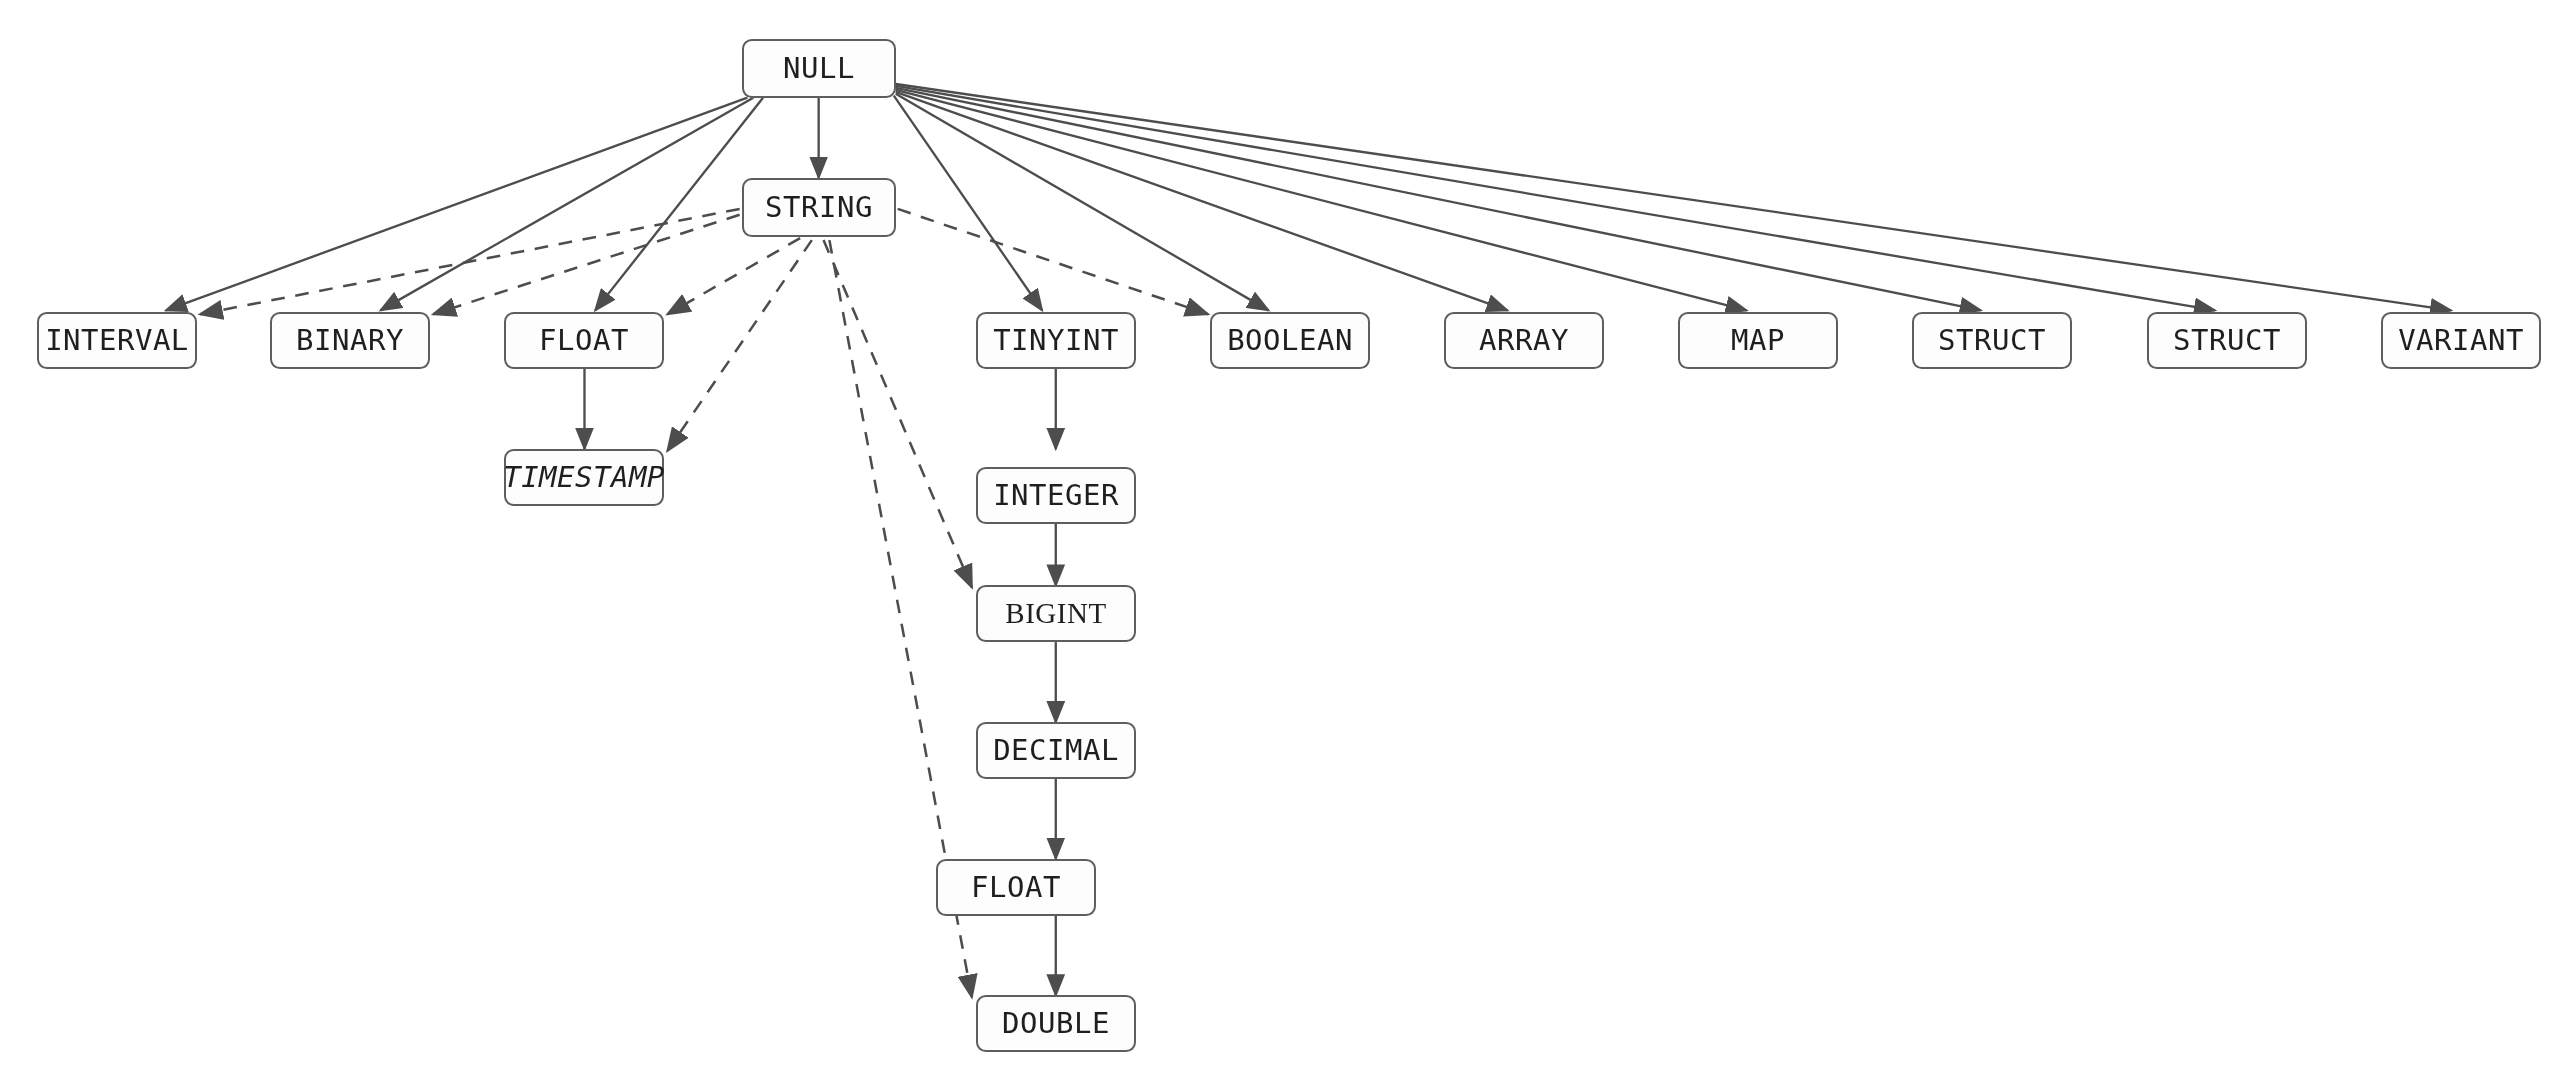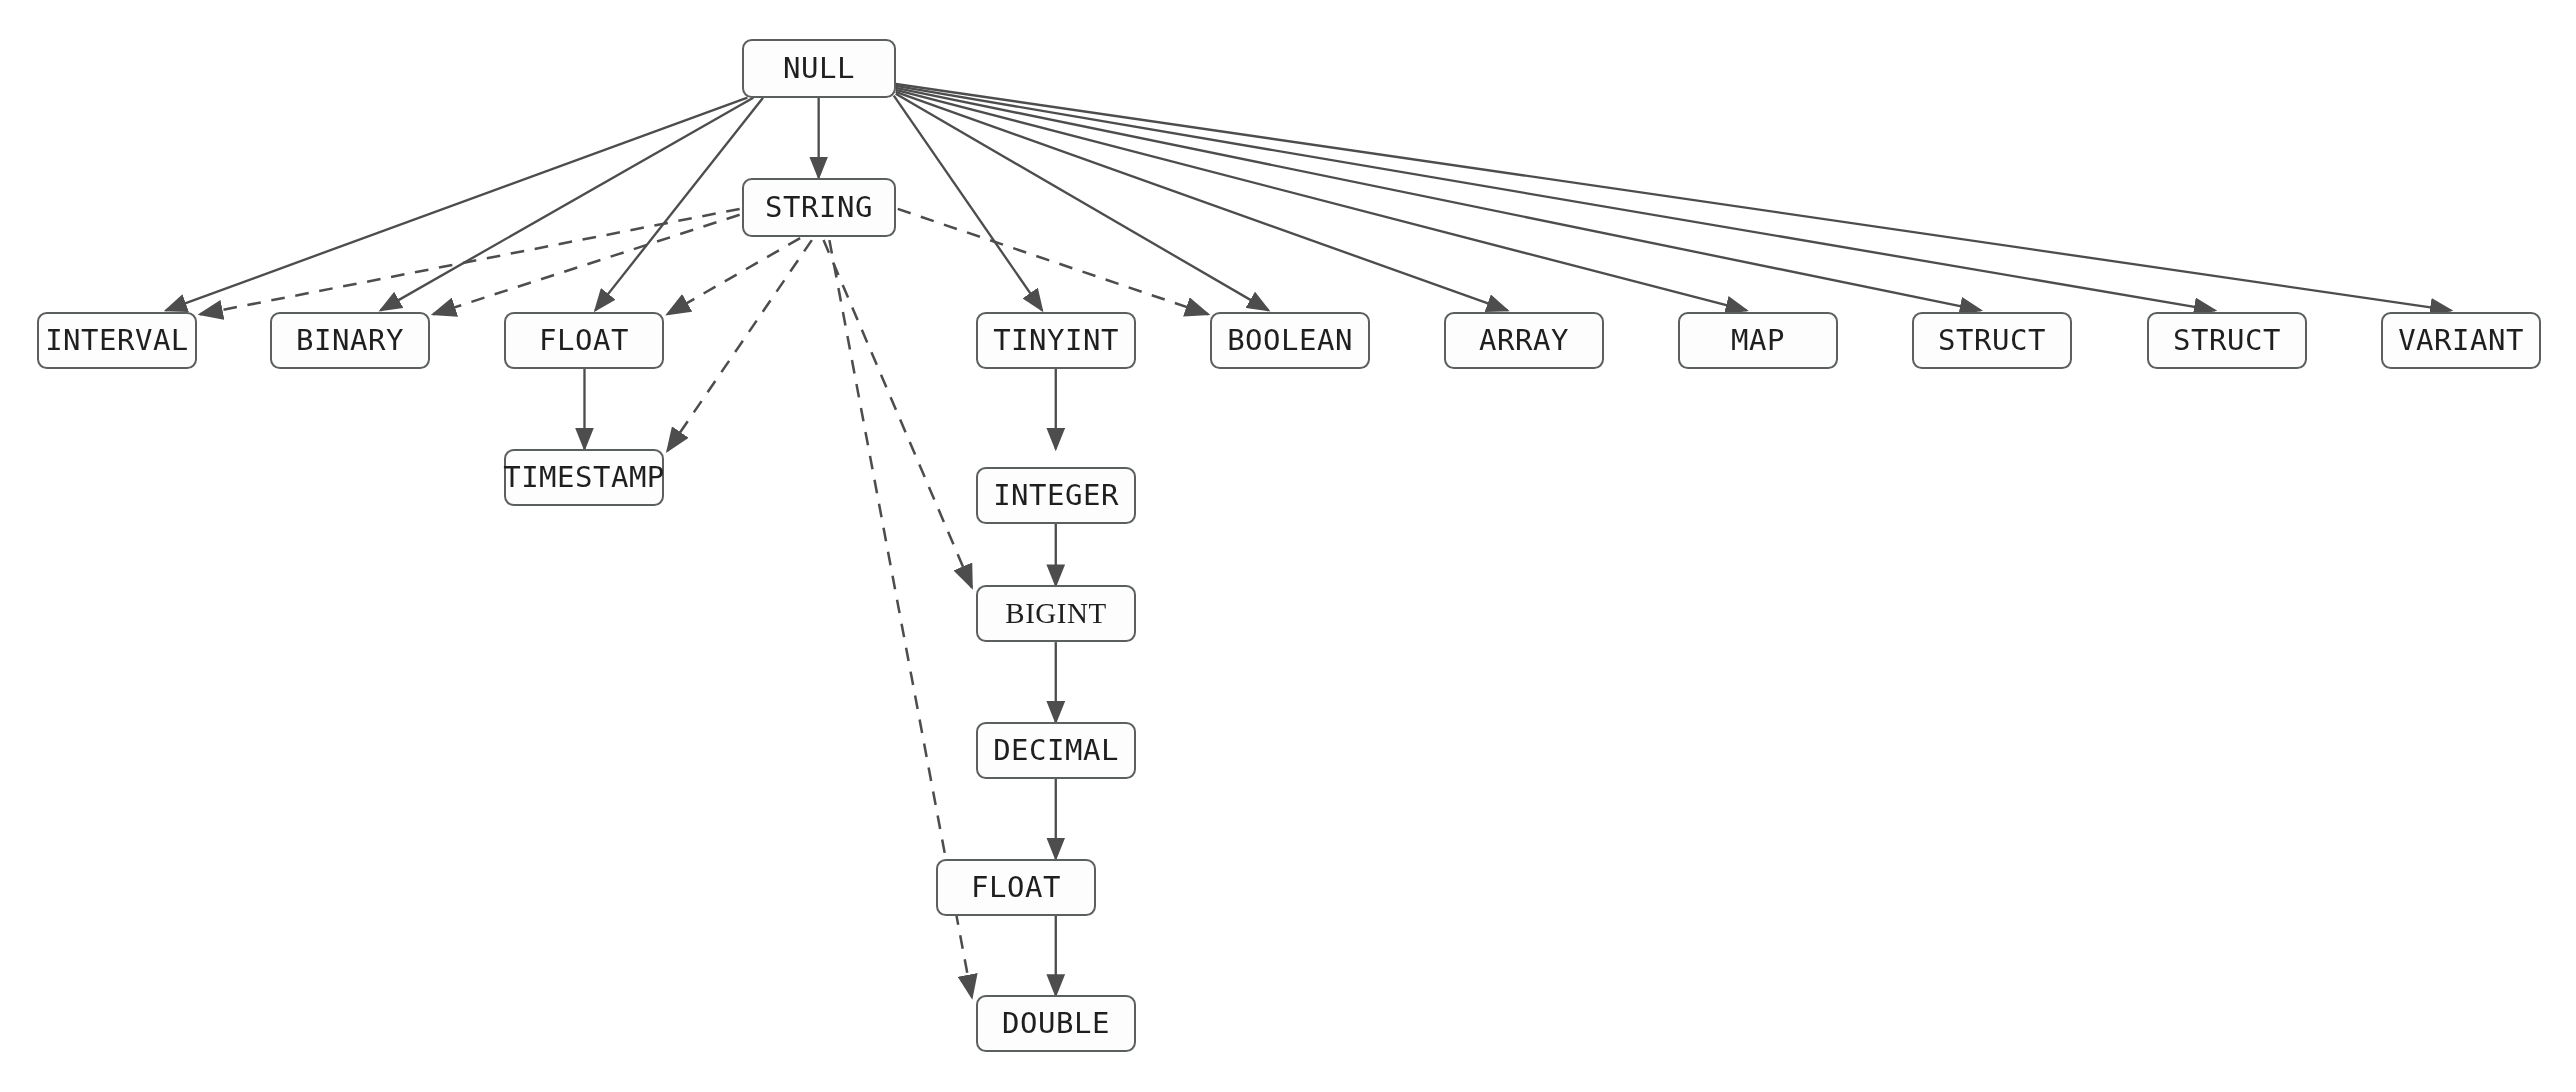--- a/index.html
+++ b/index.html
@@ -106,21 +106,21 @@
       </div>
       <div class="node" style="left: 37px; top: 312px; width: 160px; height: 57px; background: rgb(253, 253, 253); border-color: rgb(91, 95, 96); color: rgb(31, 31, 31);">
         <span class="node-label">INTERVAL</span>
       </div>
       <div class="node" style="left: 270px; top: 312px; width: 160px; height: 57px; background: rgb(253, 253, 253); border-color: rgb(91, 95, 96); color: rgb(31, 31, 31);">
         <span class="node-label">BINARY</span>
       </div>
       <div class="node" style="left: 504px; top: 312px; width: 160px; height: 57px; background: rgb(253, 253, 253); border-color: rgb(91, 95, 96); color: rgb(31, 31, 31);">
         <span class="node-label">FLOAT</span>
       </div>
-      <div class="node" style="left: 504px; top: 449px; width: 160px; height: 57px; background: rgb(253, 253, 253); border-color: rgb(91, 95, 96); color: rgb(31, 31, 31);">
+      <div class="node" style="left: 504px; top: 449px; width: 160px; height: 57px; background: rgb(253, 253, 253); border-color: rgb(91, 95, 96); color: rgb(31, 31, 31); font-style: italic;">
         <span class="node-label">TIMESTAMP</span>
       </div>
       <div class="node" style="left: 976px; top: 312px; width: 160px; height: 57px; background: rgb(253, 253, 253); border-color: rgb(91, 95, 96); color: rgb(31, 31, 31);">
         <span class="node-label">TINYINT</span>
       </div>
       <div class="node" style="left: 976px; top: 449px; width: 160px; height: 57px; background: rgb(253, 253, 253); border-color: rgb(91, 95, 96); color: rgb(31, 31, 31); margin-top: 18px;">
         <span class="node-label">INTEGER</span>
       </div>
       <div class="node" style="left: 976px; top: 585px; width: 160px; height: 57px; background: rgb(253, 253, 253); border-color: rgb(91, 95, 96); color: rgb(31, 31, 31); font-family: Liberation Serif, serif;">
         <span class="node-label">BIGINT</span>

